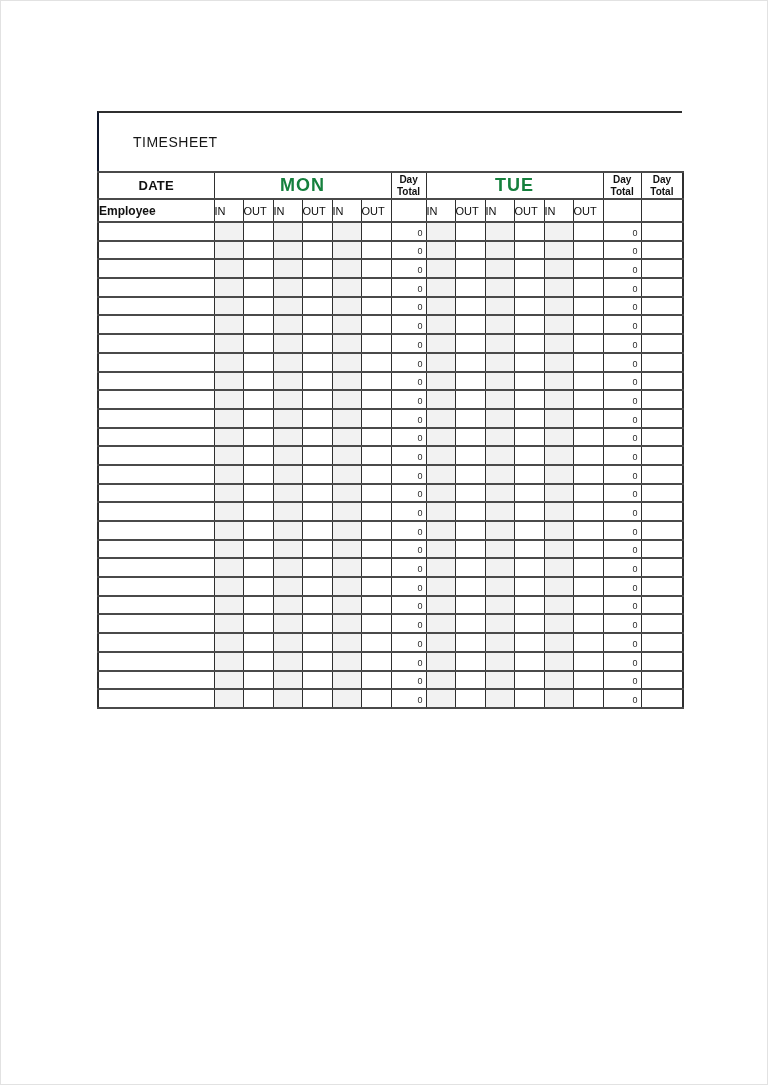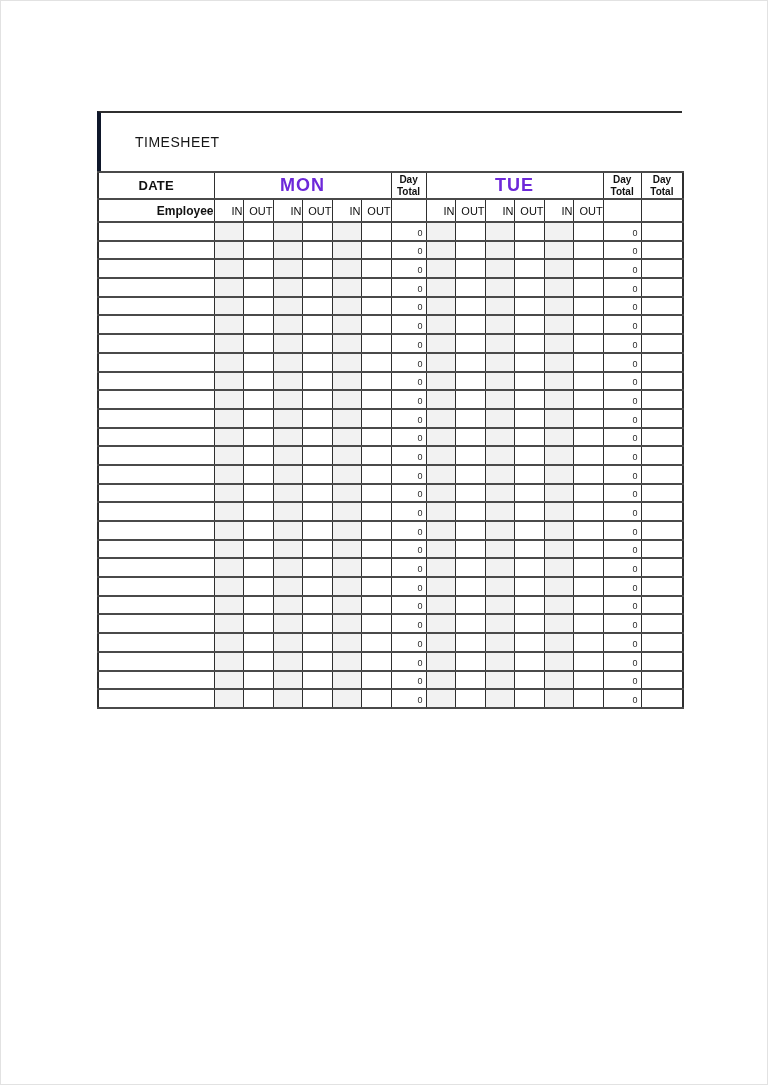--- a/index.html
+++ b/index.html
@@ -14,21 +14,21 @@
     background: #ffffff;
     border: 1px solid #e2e2e2;
     overflow: hidden;
   }
   
   .title-box {
     position: absolute;
     left: 96px; top: 110px;
     width: 585px; height: 60px;
     border-top: 2px solid #2f2f2f;
-    border-left: 4px solid #0f172a;
+    border-left: 2px solid #0f172a;
     display: flex;
     align-items: center;
     padding-left: 34px;
     background: #ffffff;
   }
   .title-text {
     font-size: 14px;
     color: #161616;
     letter-spacing: 0.5px;
   }
@@ -44,24 +44,24 @@
     border-left: 1px solid #2f2f2f;
     border-right: 1px solid #2f2f2f;
     border-top: 2px solid #4a4a4a;
     border-bottom: 2px solid #4a4a4a;
     overflow: hidden;
     white-space: normal;
   }
   
   tr.hrow1 th { height: 27px; text-align: center; vertical-align: middle; background: #ffffff; }
   th.c-date { font-size: 13px; font-weight: bold; color: #111; letter-spacing: 0.3px; }
-  th.c-day  { font-size: 18px; font-weight: bold; color: #6d28d9; letter-spacing: 1px; }
+  th.c-day  { font-size: 18px; font-weight: bold; color: #15803d; letter-spacing: 1px; }
   th.c-total { font-size: 10px; font-weight: bold; line-height: 1.15; color: #111; padding: 0 2px; }
   
-  tr.hrow2 th { height: 23px; text-align: right; vertical-align: middle; background: #ffffff; }
+  tr.hrow2 th { height: 23px; text-align: left; vertical-align: middle; background: #ffffff; }
   th.c-emp { font-size: 12px; font-weight: bold; color: #111; }
   th.io { font-size: 11px; font-weight: normal; color: #0d0d0d; }
   th.io-in { background: #f2f2f2; }
   th.io-out { background: #ffffff; }
   th.sub-total { background: #ffffff; }
   
   tbody td { height: 18.7px; background: #ffffff; }
   td.d-in { background: #f2f2f2; }
   td.d-out { background: #ffffff; }
   td.d-date { background: #ffffff; }

